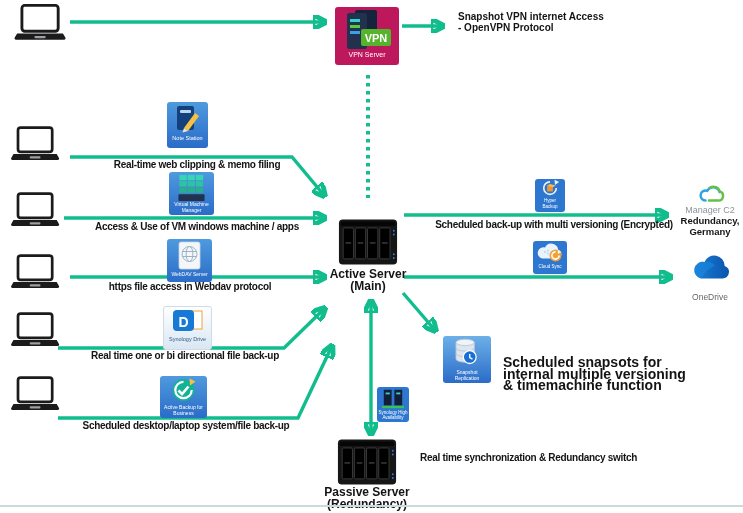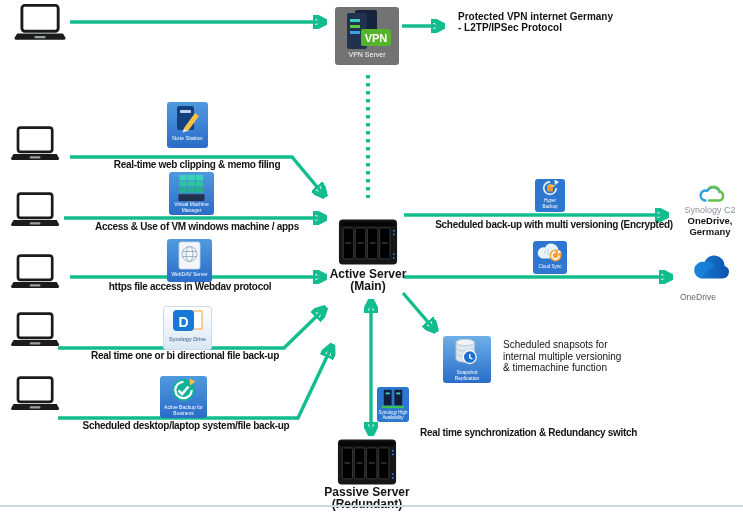--- a/index.html
+++ b/index.html
@@ -15,27 +15,27 @@
   .cap.center{text-align:center;}
   .tile{position:absolute;border-radius:3px;display:flex;flex-direction:column;
         align-items:center;justify-content:flex-start;overflow:hidden;}
   .tile .tlabel{color:#fff;font-size:5.5px;line-height:6px;text-align:center;
                 width:100%;padding:0 1px 2px 1px;box-sizing:border-box;}
   .blue-tile{background:linear-gradient(#4f9ade,#2a6cc8);}
   .nas-label{position:absolute;width:86px;text-align:center;font-weight:700;
              font-size:12px;line-height:12px;color:#141414;}
   .vpn-text{position:absolute;left:458px;top:11px;font-weight:700;font-size:10px;
             line-height:11px;color:#141414;white-space:nowrap;}
-  .snap-text{position:absolute;left:503px;top:339px;font-weight:400;font-size:10px;
+  .snap-text{position:absolute;left:503px;top:357px;font-weight:700;font-size:14px;
              line-height:11.5px;color:#141414;white-space:nowrap;}
   .c2-name{position:absolute;left:676px;top:205px;width:68px;text-align:center;
            font-size:9px;color:#8d9499;font-weight:400;}
   .c2-loc{position:absolute;left:676px;top:216px;width:68px;text-align:center;
           font-size:9.5px;line-height:10.5px;font-weight:700;color:#141414;}
-  .od-name{position:absolute;left:680px;top:292px;width:60px;text-align:left;
+  .od-name{position:absolute;left:680px;top:292px;width:60px;text-align:center;
            font-size:8.5px;color:#666;font-weight:400;}
   .bottom-line{position:absolute;left:0;top:505px;width:743px;height:2px;background:#ccd9de;}
 </style>
 </head>
 <body>
 
 <div class="canvas">
 
   <svg class="arrows" width="743" height="513" viewBox="0 0 743 513">
     <defs>
@@ -93,36 +93,36 @@
     </svg>
   </div>
   <div class="abs" style="left:9px;top:376px;">
     <svg width="54" height="40" viewBox="0 0 60 44">
       <rect x="10" y="1.5" width="38" height="27" rx="3" fill="#fff" stroke="#1b1b1b" stroke-width="3"></rect>
       <path d="M5 31 h48 l2.5 4.2 a1.5 1.5 0 0 1 -1.3 2.3 h-50.4 a1.5 1.5 0 0 1 -1.3 -2.3 z" fill="#1b1b1b"></path>
       <rect x="23" y="33.5" width="12" height="2.4" rx="1.2" fill="#9aa0a6"></rect>
     </svg>
   </div>
 
-  <div class="tile" style="left:335px;top:7px;width:64px;height:58px;background:#737373;">
+  <div class="tile" style="left:335px;top:7px;width:64px;height:58px;background:#be185d;">
     <svg width="64" height="45" viewBox="0 0 64 45">
       <rect x="20" y="3" width="22" height="36" rx="2" fill="#16233c"></rect>
       <rect x="12" y="6" width="20" height="36" rx="2" fill="#22324e"></rect>
       <rect x="15" y="12" width="10" height="3" fill="#35d0c8"></rect>
       <rect x="15" y="18" width="10" height="3" fill="#59c93e"></rect>
       <rect x="15" y="24" width="10" height="3" fill="#3aa0e8"></rect>
       <rect x="26" y="22" width="30" height="17" rx="2" fill="#56b32c"></rect>
       <text x="41" y="35" font-size="11" font-weight="bold" fill="#fff" text-anchor="middle">VPN</text>
     </svg>
     <div class="tlabel" style="font-size:7px;">VPN Server</div>
   </div>
 
   <div class="vpn-text">
-    <div>Protected VPN internet Germany</div>
-    <div>- L2TP/IPSec Protocol</div>
+    <div>Snapshot VPN internet Access</div>
+    <div>- OpenVPN Protocol</div>
   </div>
 
   <div class="tile blue-tile" style="left:167px;top:102px;width:41px;height:46px;">
     <svg width="41" height="33" viewBox="0 0 41 33">
       <rect x="10" y="4" width="17" height="24" rx="2" fill="#14407e"></rect>
       <rect x="13" y="8" width="11" height="3" rx="1" fill="#bcd6ee"></rect>
       <polygon points="17,26 28,11 32,14 21,29" fill="#f6c244"></polygon>
       <polygon points="17,26 21,29 15.5,30.5" fill="#efe6d2"></polygon>
     </svg>
     <div class="tlabel">Note Station</div>
@@ -260,21 +260,21 @@
   <div class="tile" style="left:377px;top:387px;width:32px;height:35px;background:#2e77d0;">
     <svg width="32" height="25" viewBox="0 0 32 25">
       <rect x="6" y="3" width="8.5" height="17" fill="#131f38"></rect>
       <rect x="17.5" y="3" width="8.5" height="17" fill="#131f38"></rect>
       <rect x="8" y="6" width="4.5" height="2" fill="#36cfc6"></rect>
       <rect x="19.5" y="6" width="4.5" height="2" fill="#36cfc6"></rect>
       <rect x="4" y="20.5" width="24" height="2.5" fill="#39c24e"></rect>
     </svg>
     <div class="tlabel" style="font-size:4.5px;line-height:5px;">Synology High Availability</div>
   </div>
-  <div class="cap" style="left:380px;top:427px;margin-left:40px;">Real time synchronization &amp; Redundancy switch</div>
+  <div class="cap" style="left:380px;top:452px;margin-left:40px;">Real time synchronization &amp; Redundancy switch</div>
 
   <div class="abs" style="left:337px;top:438px;">
     <svg width="60" height="48" viewBox="0 0 64 50">
       <rect x="1" y="1" width="62" height="48" rx="4" fill="#161616"></rect>
       <rect x="3" y="3" width="58" height="5" rx="2" fill="#060606"></rect>
       <g fill="#000" stroke="#3c3c3c" stroke-width="1">
         <rect x="5.5" y="10" width="11" height="33" rx="1.5"></rect>
         <rect x="18.5" y="10" width="11" height="33" rx="1.5"></rect>
         <rect x="31.5" y="10" width="11" height="33" rx="1.5"></rect>
         <rect x="44.5" y="10" width="11" height="33" rx="1.5"></rect>
@@ -288,32 +288,32 @@
       <g fill="#2f7fe8">
         <circle cx="59.5" cy="13" r="1"></circle>
           <circle cx="59.5" cy="17" r="1"></circle>
         <circle cx="59.5" cy="38" r="1"></circle>
           <circle cx="59.5" cy="42" r="1"></circle>
       </g>
     </svg>
   </div>
   <div class="nas-label" style="left:324px;top:486px;">
     <div>Passive Server</div>
-    <div>(Redundant)</div>
+    <div>(Redundancy)</div>
   </div>
 
   <div class="abs" style="left:692px;top:181px;">
     <svg width="38" height="26" viewBox="0 0 38 26">
       <path d="M13.5 19.5 a5 5 0 1 1 1.8-9.7 A6.6 6.6 0 0 1 27.5 11" fill="none" stroke="#29a3e3" stroke-width="2.4" stroke-linecap="round"></path>
       <path d="M17 19.5 h9.5 a4.6 4.6 0 0 0 1.3-9 A6.6 6.6 0 0 0 17.8 6.9" fill="none" stroke="#67bf4b" stroke-width="2.4" stroke-linecap="round"></path>
     </svg>
   </div>
-  <div class="c2-name">Synology C2</div>
+  <div class="c2-name">Manager C2</div>
   <div class="c2-loc">
-    <div>OneDrive,</div>
+    <div>Redundancy,</div>
     <div>Germany</div>
   </div>
 
   <div class="abs" style="left:688px;top:254px;">
     <svg width="46" height="30" viewBox="0 0 46 30">
       <defs>
         <linearGradient id="odg" x1="0" y1="0" x2="1" y2="0">
           <stop offset="0" stop-color="#1a7ed6"></stop>
           <stop offset="1" stop-color="#0a55ad"></stop>
         </linearGradient>

